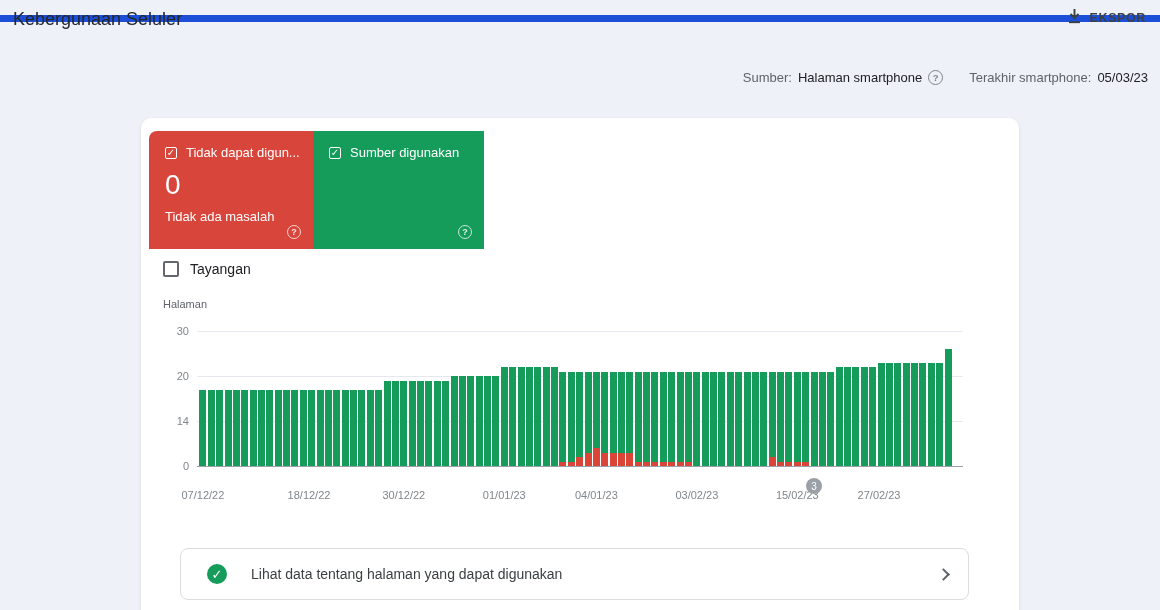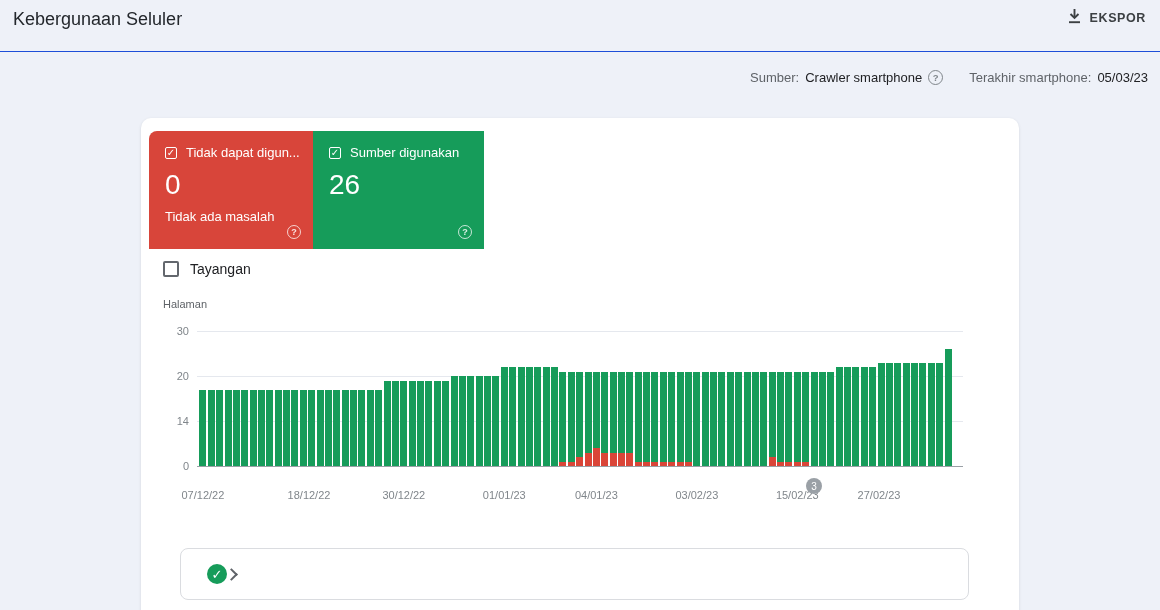--- a/index.html
+++ b/index.html
@@ -1,20 +1,20 @@
 <!DOCTYPE html>
 <html><head>
 <meta charset="utf-8">
 <style>
   * { margin:0; padding:0; box-sizing:border-box; }
   html,body { width:1160px; height:610px; overflow:hidden;
     font-family:"Liberation Sans","DejaVu Sans",sans-serif;
     background:#eef1f8; color:#202124; }
-  .topbar { position:absolute; left:0; top:0; width:1160px; height:52px;
-    border-bottom:1px solid #1d4ed8; }
+  .topbar { position:absolute; left:0; top:0; width:1160px; height:22px;
+    border-bottom:7px solid #1d4ed8; }
   .page-title { position:absolute; left:13px; top:9px; font-size:18px; color:#23272c; }
   .export-btn { position:absolute; right:14px; top:8px; display:flex; align-items:center;
     gap:8px; cursor:pointer; color:#3c4043; }
   .export-label { font-size:12.5px; font-weight:bold; letter-spacing:.6px; }
   .meta-row { position:absolute; right:12px; top:70px; display:flex; align-items:center;
     gap:6px; font-size:13px; color:#5f6368; }
   .meta-strong { color:#202124; }
   .meta-gap { width:14px; }
   .qmark { display:inline-flex; width:15px; height:15px; border:1.4px solid #80868b;
     border-radius:50%; color:#80868b; font-size:9.5px; align-items:center;
@@ -71,21 +71,21 @@
             <path d="M2 14.2h11"></path>
           </g>
         </svg>
     </span>
     <span class="export-label">EKSPOR</span>
   </div>
 </div>
 
 <div class="meta-row">
   <span>Sumber:</span>
-  <span class="meta-strong">Crawler smartphone</span>
+  <span class="meta-strong">Halaman smartphone</span>
   <span class="qmark">?</span>
   <span class="meta-gap"></span>
   <span>Terakhir smartphone:</span>
   <span class="meta-strong">05/03/23</span>
 </div>
 
 <div class="card">
 
   <div class="tile tile-red" style="background: rgb(216, 69, 58);">
     <div class="tile-head">
@@ -95,21 +95,20 @@
     <div class="tile-num">0</div>
     <div class="tile-sub">Tidak ada masalah</div>
     <div class="tile-q">?</div>
   </div>
 
   <div class="tile tile-green" style="background: rgb(22, 156, 90);">
     <div class="tile-head">
       <span class="wcheck">✓</span>
       <span>Sumber digunakan</span>
     </div>
-    <div class="tile-num">26</div>
     <div class="tile-q">?</div>
   </div>
 
   <div class="tayangan">
     <span class="box-unchecked"></span>
     <span class="tayangan-label">Tayangan</span>
   </div>
 
   <div class="ylab">Halaman</div>
 
@@ -247,15 +246,16 @@
         <span class="xtick" style="left: 399.384px;">04/01/23</span>
         <span class="xtick" style="left: 499.848px;">03/02/23</span>
         <span class="xtick" style="left: 600.312px;">15/02/23</span>
         <span class="xtick" style="left: 682px;">27/02/23</span>
       </div>
     <div class="badge" id="badge" style="left: 609.056px; top: 147px;">3</div>
   </div>
 
   <div class="footer-link">
     <span class="check-circle" style="background: rgb(22, 156, 90);">✓</span>
+    <span class="footer-text">Lihat data tentang halaman yang dapat digunakan</span>
     <span class="chev"></span>
   </div>
 </div>
 
 </body></html>

